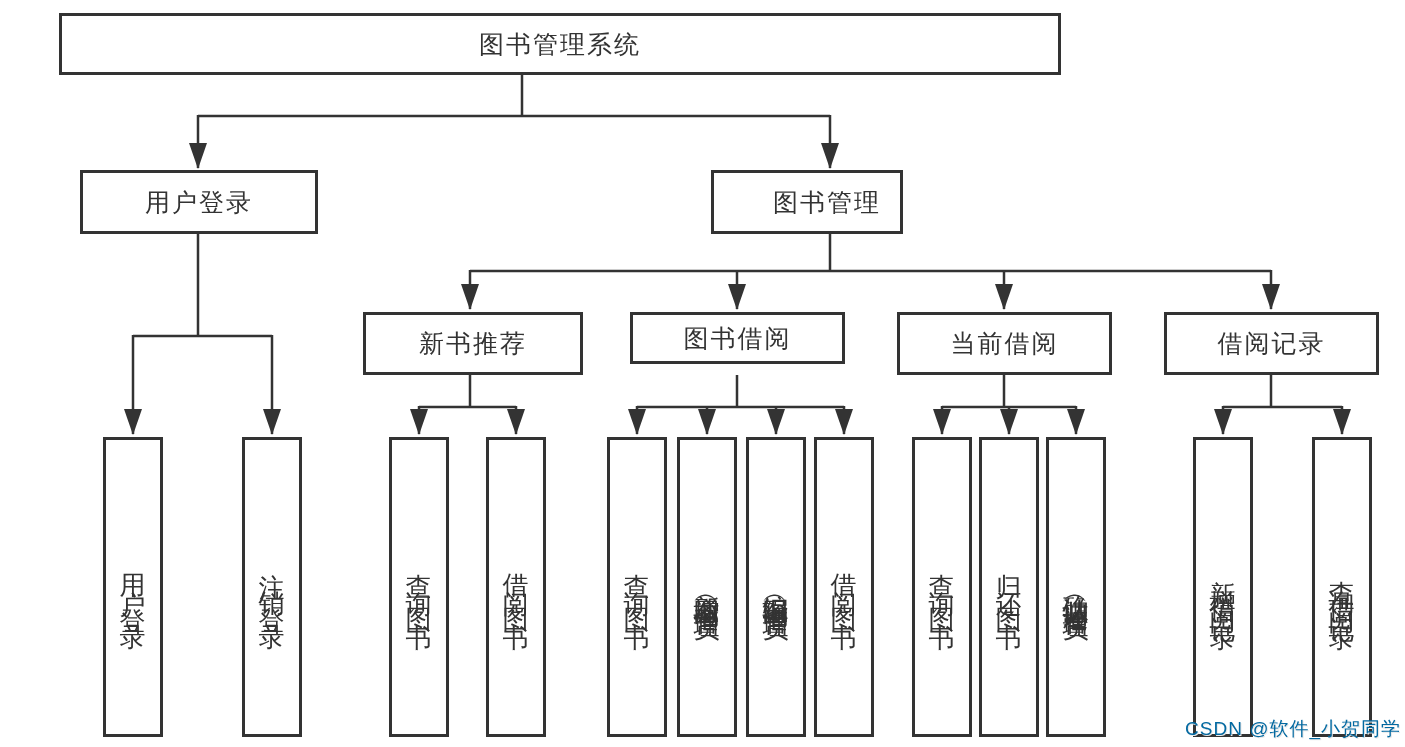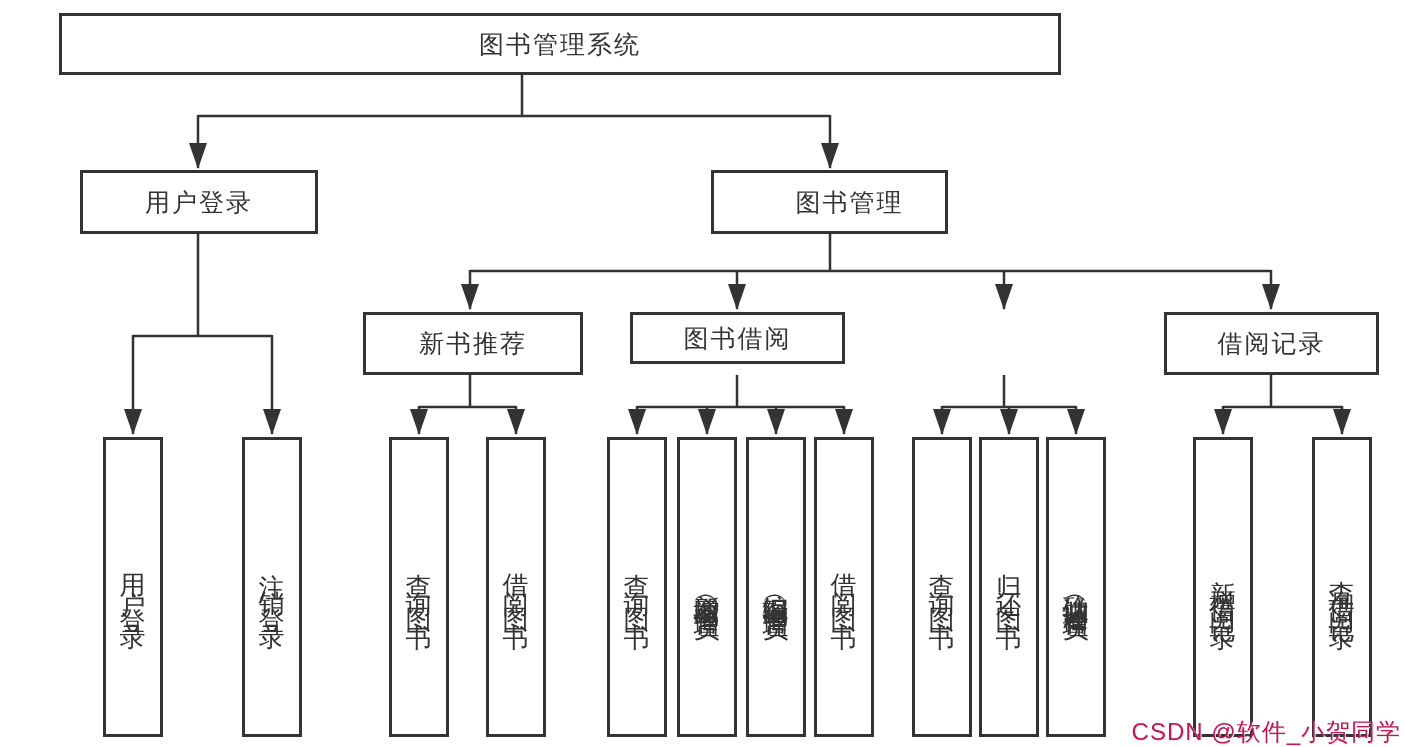--- a/index.html
+++ b/index.html
@@ -49,22 +49,22 @@
     font-size: 26px;
     line-height: 1;
   }
   .ls-wide  { letter-spacing: 17px; }
   .ls-mid   { letter-spacing: 9px;  }
   .ls-tight { letter-spacing: 3px;  }
   .watermark {
     position: absolute;
     right: 4px;
     top: 716px;
-    font-size: 24px;
-    color: #be185d;
+    font-size: 19px;
+    color: #0369a1;
     text-shadow: 1px 1px 0 #e8e8e8;
     letter-spacing: 1px;
     white-space: nowrap;
   }
 </style>
 </head>
 <body>
 
 <div class="canvas">
 
@@ -107,24 +107,25 @@
 
       <path d="M1271,375 V407 M1223,407 H1342"></path>
       <line x1="1223" y1="406" x2="1223" y2="434" marker-end="url(#arrowhead)"></line>
       <line x1="1342" y1="406" x2="1342" y2="434" marker-end="url(#arrowhead)"></line>
     </g>
   </svg>
 
   <div class="node hnode root">图书管理系统</div>
 
   <div class="node hnode" style="left:80px;top:170px;width:238px;height:64px;">用户登录</div>
-  <div class="node hnode" style="left:711px;top:170px;width:237px;height:64px;padding-left:40px;">图书管理</div>
+  <div class="node hnode" style="left:711px;top:170px;width:192px;height:64px;padding-left:40px;">图书管理</div>
 
   <div class="node hnode" style="left:363px;top:312px;width:220px;height:63px;">新书推荐</div>
   <div class="node hnode" style="left:630px;top:312px;width:215px;height:52px;">图书借阅</div>
+  <div class="node hnode" style="left:897px;top:312px;width:215px;height:63px;">当前借阅</div>
   <div class="node hnode" style="left:1164px;top:312px;width:215px;height:63px;">借阅记录</div>
 
   <div class="node vnode ls-wide" style="left:103px;">用户登录</div>
   <div class="node vnode ls-wide" style="left:242px;">注销登录</div>
 
   <div class="node vnode ls-wide" style="left:389px;">查询图书</div>
   <div class="node vnode ls-wide" style="left:486px;">借阅图书</div>
 
   <div class="node vnode ls-wide" style="left:607px;">查询图书</div>
   <div class="node vnode ls-tight" style="left:677px;">新增图书（管理员）</div>

